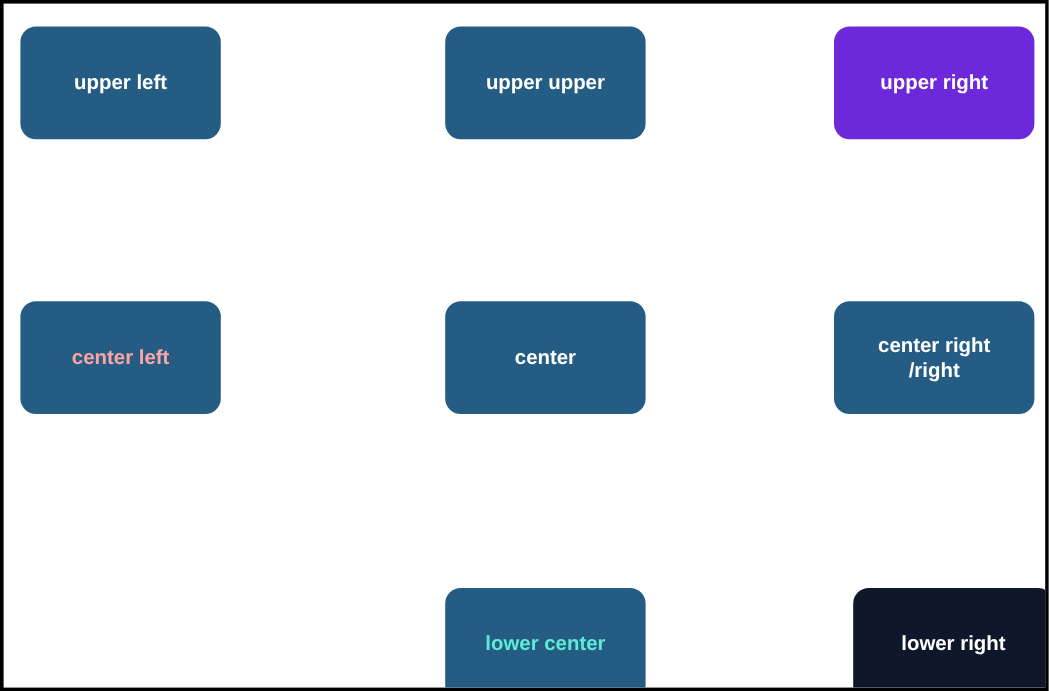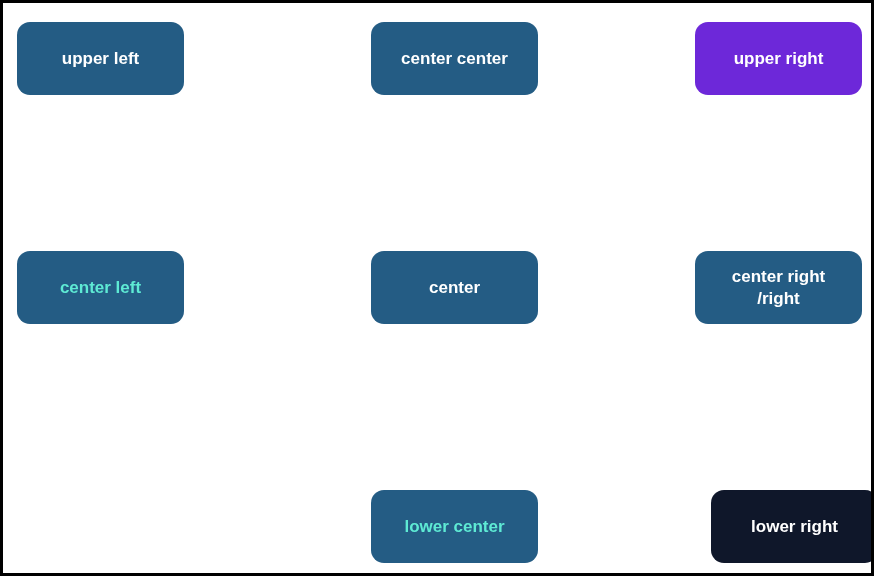--- a/index.html
+++ b/index.html
@@ -13,21 +13,21 @@
     width: 874px;
     height: 576px;
     box-sizing: border-box;
     border: 3px solid #000000;
     background: #ffffff;
     overflow: hidden;
   }
   .box {
     position: absolute;
     width: 167px;
-    height: 73px;
+    height: 94px;
     border-radius: 13px;
     display: flex;
     align-items: center;
     justify-content: center;
     text-align: center;
   }
   .box .label {
     color: #ffffff;
     font-weight: bold;
     font-size: 17px;
@@ -46,28 +46,28 @@
 </style>
 </head>
 <body>
 
 <div class="canvas">
 
   <div class="box r1 c1" style="background: rgb(36, 92, 132);">
     <span class="label" style="color: rgb(255, 255, 255);">upper left</span>
   </div>
   <div class="box r1 c2" style="background: rgb(36, 92, 132);">
-    <span class="label" style="color: rgb(255, 255, 255);">center center</span>
+    <span class="label" style="color: rgb(255, 255, 255);">upper upper</span>
   </div>
   <div class="box r1 c3" style="background: #6d28d9;">
     <span class="label" style="color: rgb(255, 255, 255);">upper right</span>
   </div>
 
   <div class="box r2 c1" style="background: rgb(36, 92, 132);">
-    <span class="label" style="color: #5eead4;">center left</span>
+    <span class="label" style="color: #fca5a5;">center left</span>
   </div>
   <div class="box r2 c3" style="background: rgb(36, 92, 132);">
     <span class="label" style="color: rgb(255, 255, 255);">center right
 /right</span>
   </div>
   <div class="box r2 c2" style="background: rgb(36, 92, 132);">
     <span class="label" style="color: rgb(255, 255, 255);">center</span>
   </div>
 
   <div class="box r3 c2" style="background: rgb(36, 92, 132);">

